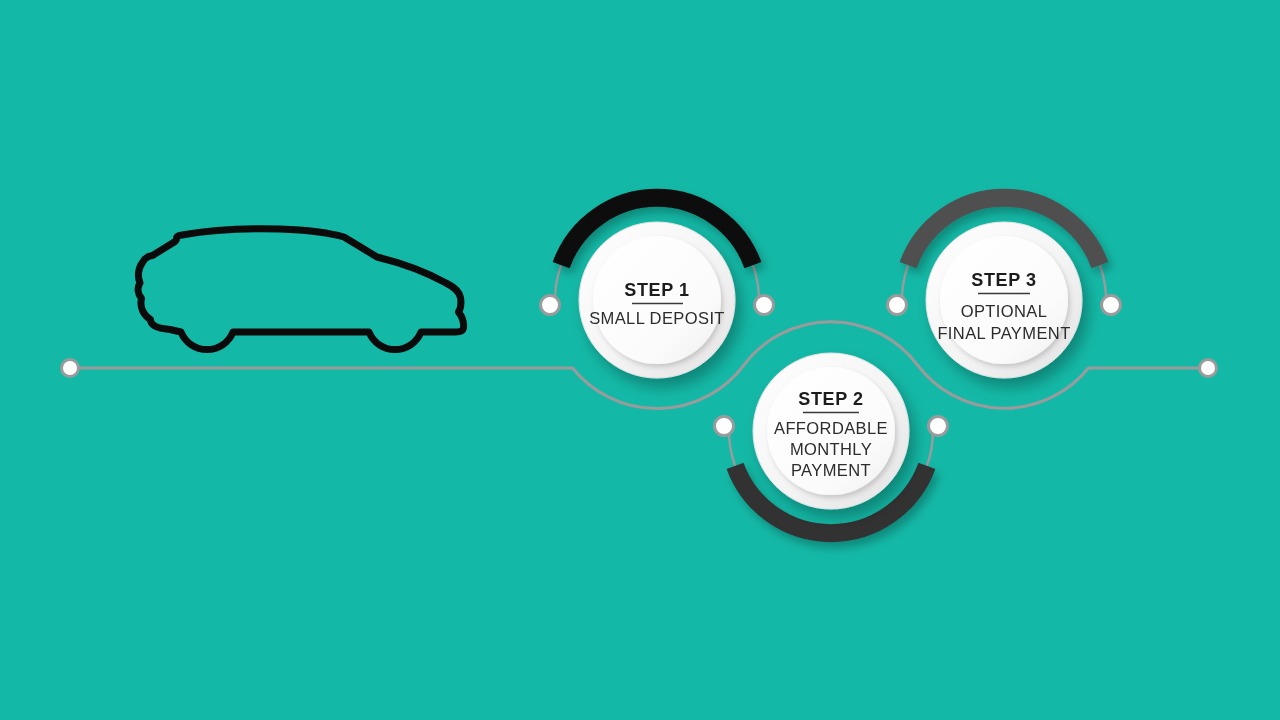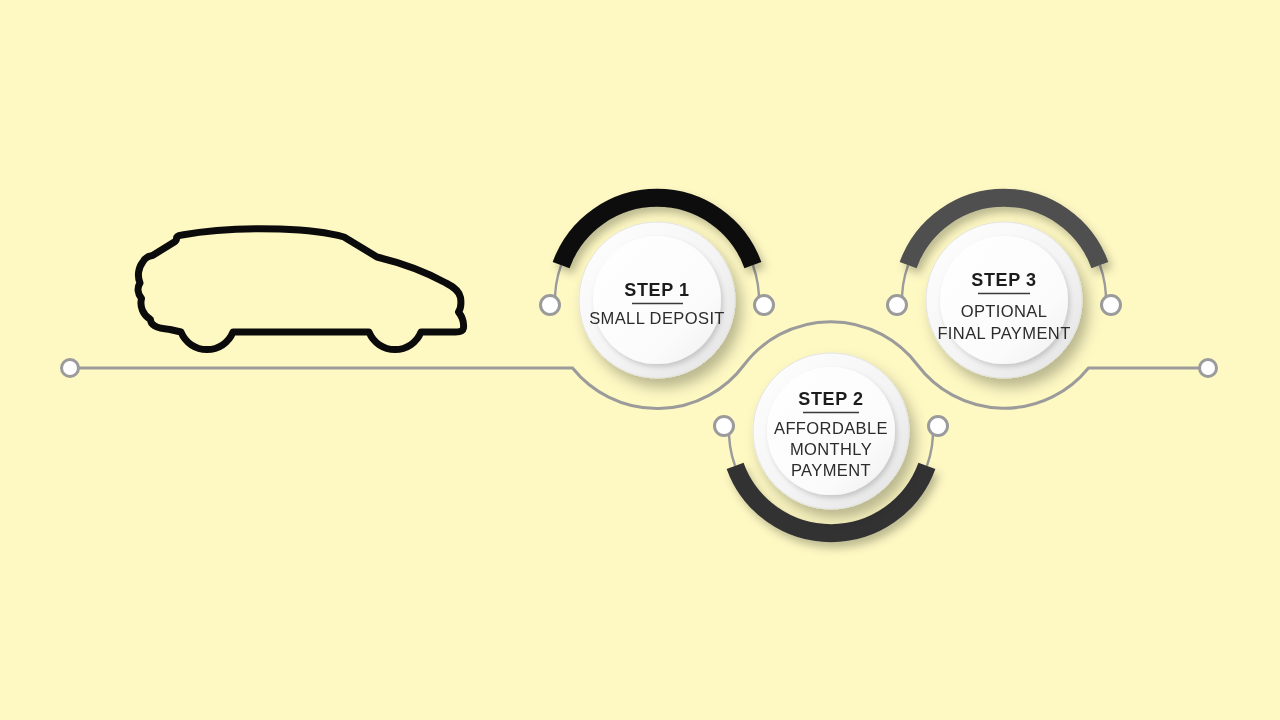--- a/index.html
+++ b/index.html
@@ -8,21 +8,21 @@
     background: #ffffff;
     width: 1280px;
     height: 720px;
     overflow: hidden;
     font-family: "Liberation Sans", sans-serif;
   }
   .canvas-wrap {
     position: relative;
     width: 1280px;
     height: 720px;
-    background: #fef9c3;
+    background: #14b8a6;
   }
   svg { display: block; }
   .connector {
     fill: none;
     stroke-width: 3;
   }
   .node-ring {
     fill: #ffffff;
     stroke-width: 3;
   }

